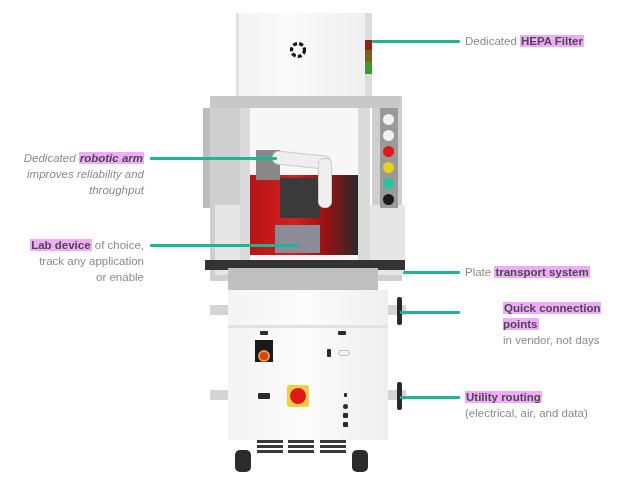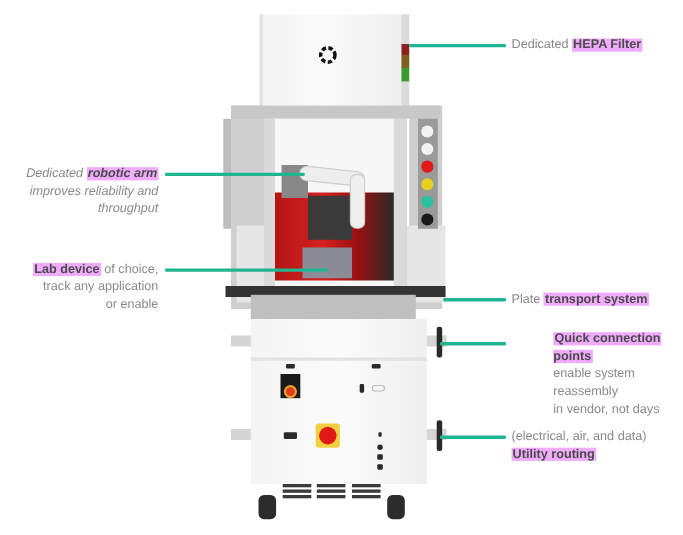--- a/index.html
+++ b/index.html
@@ -146,20 +146,19 @@
   <div>track any application</div>
   <div>or enable</div>
 </div>
 
 <div class="label" style="left:465px;top:264px;">
   <span>Plate </span><b>transport system</b>
 </div>
 
 <div class="label" style="left:465px;top:300px;margin-left:38px;">
   <div><b>Quick connection points</b></div>
-  <div>enable system reassembly</div>
   <div>in vendor, not days</div>
 </div>
 
 <div class="label" style="left:465px;top:389px;">
+  <div><b>Utility routing</b></div>
   <div>(electrical, air, and data)</div>
-  <div><b>Utility routing</b></div>
 </div>
 
 </body></html>

